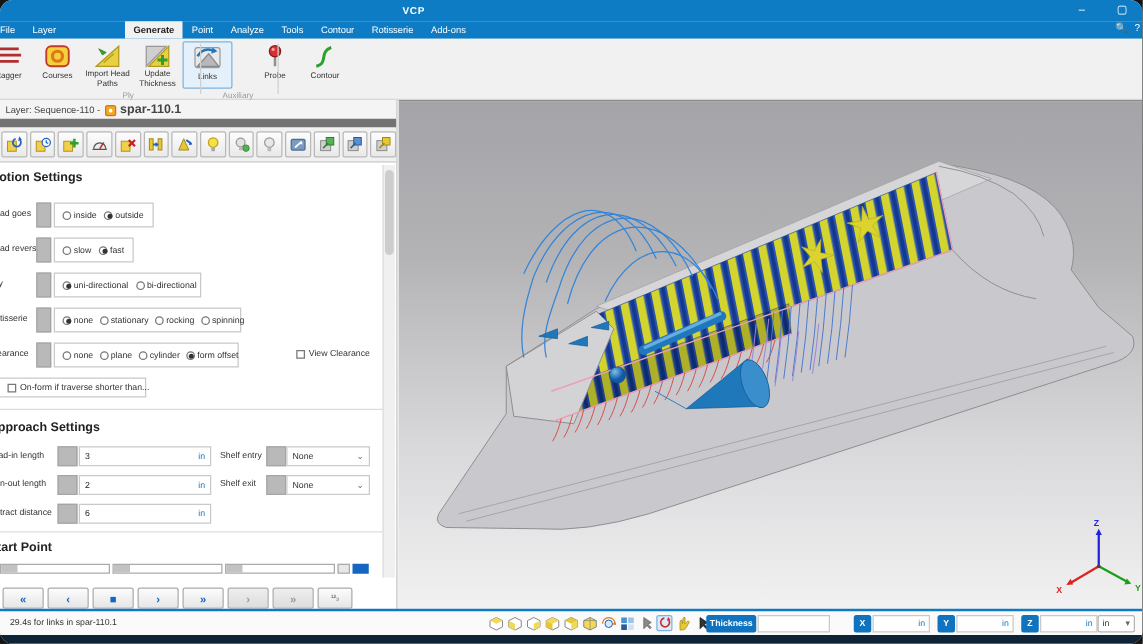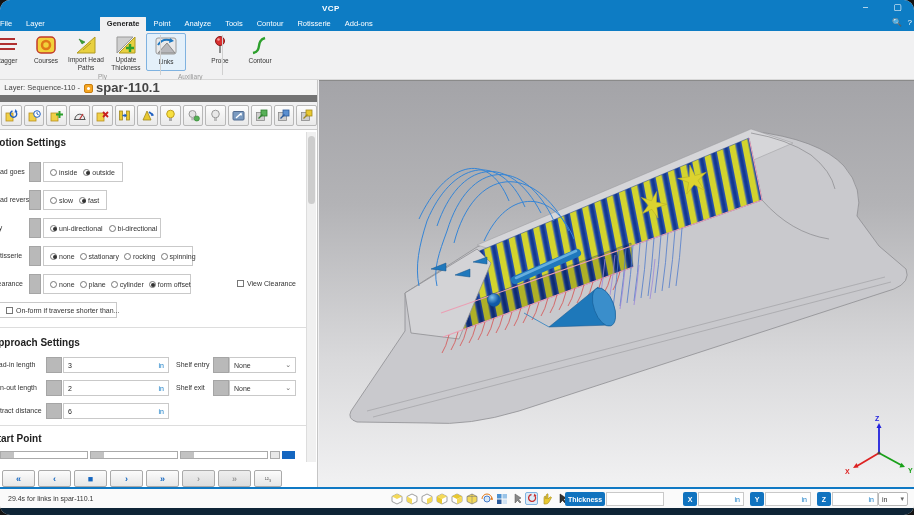--- a/index.html
+++ b/index.html
@@ -27,21 +27,21 @@
   .rgroup-label { position:absolute; top:42px; font-size:6.5px; color:#999; }
   .rsep { position:absolute; top:4px; width:1px; height:40px; background:#d0d0d0; }
 
   
   .left-panel { position:absolute; top:80px; left:0; width:318px; height:410px; background:#fff; border-right:1px solid #c5c5c5; overflow:hidden; }
   .layerbar { position:relative; height:22px; background:#f4f4f4; border-bottom:7px solid #737373; font-size:7.5px; color:#444; display:flex; align-items:center; overflow:hidden; }
   .layerbar .back { margin-left:-3px; color:#777; font-size:10px; }
   .layerbar .ltext { margin-left:4px; }
   .layer-icon { display:inline-block; width:9px; height:9px; background:#f5a623; border:1px solid #c87d10; border-radius:2px; margin:0 3px -1px 4px; position:relative; }
   .layer-icon:after { content:""; position:absolute; left:2px; top:2px; width:3px; height:3px; background:#fff; border-radius:50%; }
-  .layerbar b { font-size:13px; }
+  .layerbar b { font-size:10px; }
   .ptoolbar { position:relative; height:28px; background:#f1f1f2; border-bottom:1px solid #ccc; display:flex; align-items:center; gap:2px; padding-left:1px; }
   .tbtn { width:21px; height:21px; background:linear-gradient(#fdfdfd,#e9e9e9); border:1px solid #b8b8b8; border-radius:2px; display:flex; align-items:center; justify-content:center; }
   .panel-content { position:relative; height:330px; overflow:hidden; }
   .pc-inner { position:absolute; left:-9px; top:0; right:0; bottom:0; }
   .sec-h { position:absolute; font-size:10px; font-weight:bold; color:#222; }
   .prow { position:absolute; height:20px; }
   .prow .plabel { position:absolute; left:0; top:6px; font-size:7px; color:#333; width:46px; }
   .swatch { position:absolute; width:12px; height:20px; background:#b9b9b9; border:1px solid #a5a5a5; }
   .optbox { position:absolute; height:20px; background:#fff; border:1px solid #c9c9c9; display:flex; align-items:center; gap:6px; padding:0 6px; }
   .radio { display:flex; align-items:center; gap:2px; font-size:7px; color:#333; white-space:nowrap; }

